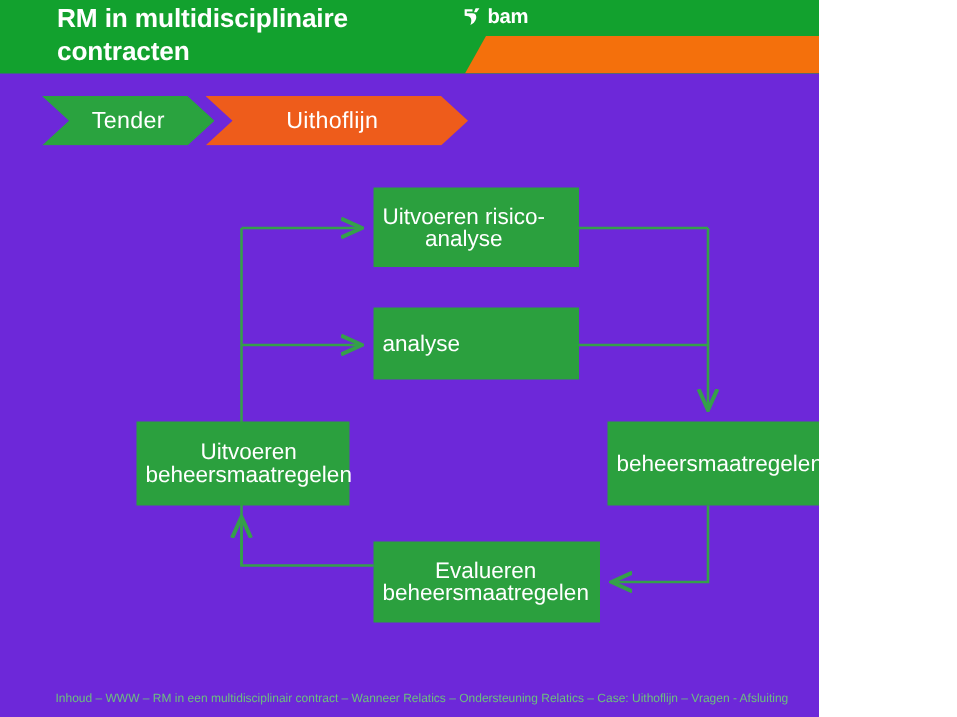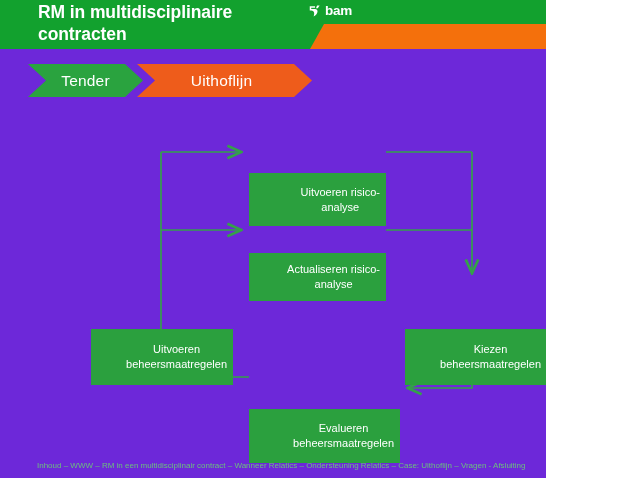--- a/index.html
+++ b/index.html
@@ -113,27 +113,26 @@
   .flow svg {
     position: absolute;
     left: 0; top: 0;
   }
   .node {
     position: absolute;
     background: #2ba03e;
     color: #ffffff;
     display: flex;
     align-items: center;
-    justify-content: flex-end;
+    justify-content: flex-start;
     text-align: center;
-    font-size: 11px;
+    font-size: 15px;
     line-height: 15px;
     box-sizing: border-box;
     padding: 2px 6px;
-    margin-top: 48px;
   }
   .node span { display: block; }
 
   .node-uitvoeren-risico      { left: 249px; top: 20px;  width: 137px; height: 53px; }
   .node-actualiseren-risico   { left: 249px; top: 100px; width: 137px; height: 48px; }
   .node-kiezen                { left: 405px; top: 176px; width: 142px; height: 56px; }
   .node-evalueren             { left: 91px;  top: 176px; width: 142px; height: 56px; }
   .node-uitvoeren-maatregelen { left: 249px; top: 256px; width: 151px; height: 54px; }
 
   
@@ -220,28 +219,26 @@
 
     <div class="node node-uitvoeren-risico">
       <div>
         <span>Uitvoeren risico-</span>
         <span>analyse</span>
       </div>
     </div>
 
     <div class="node node-actualiseren-risico">
       <div>
-        <span>Actualiseren risico-</span>
         <span>analyse</span>
       </div>
     </div>
 
     <div class="node node-kiezen">
       <div>
-        <span>Kiezen</span>
         <span>beheersmaatregelen</span>
       </div>
     </div>
 
     <div class="node node-evalueren">
       <div>
         <span>Uitvoeren</span>
         <span>beheersmaatregelen</span>
       </div>
     </div>

